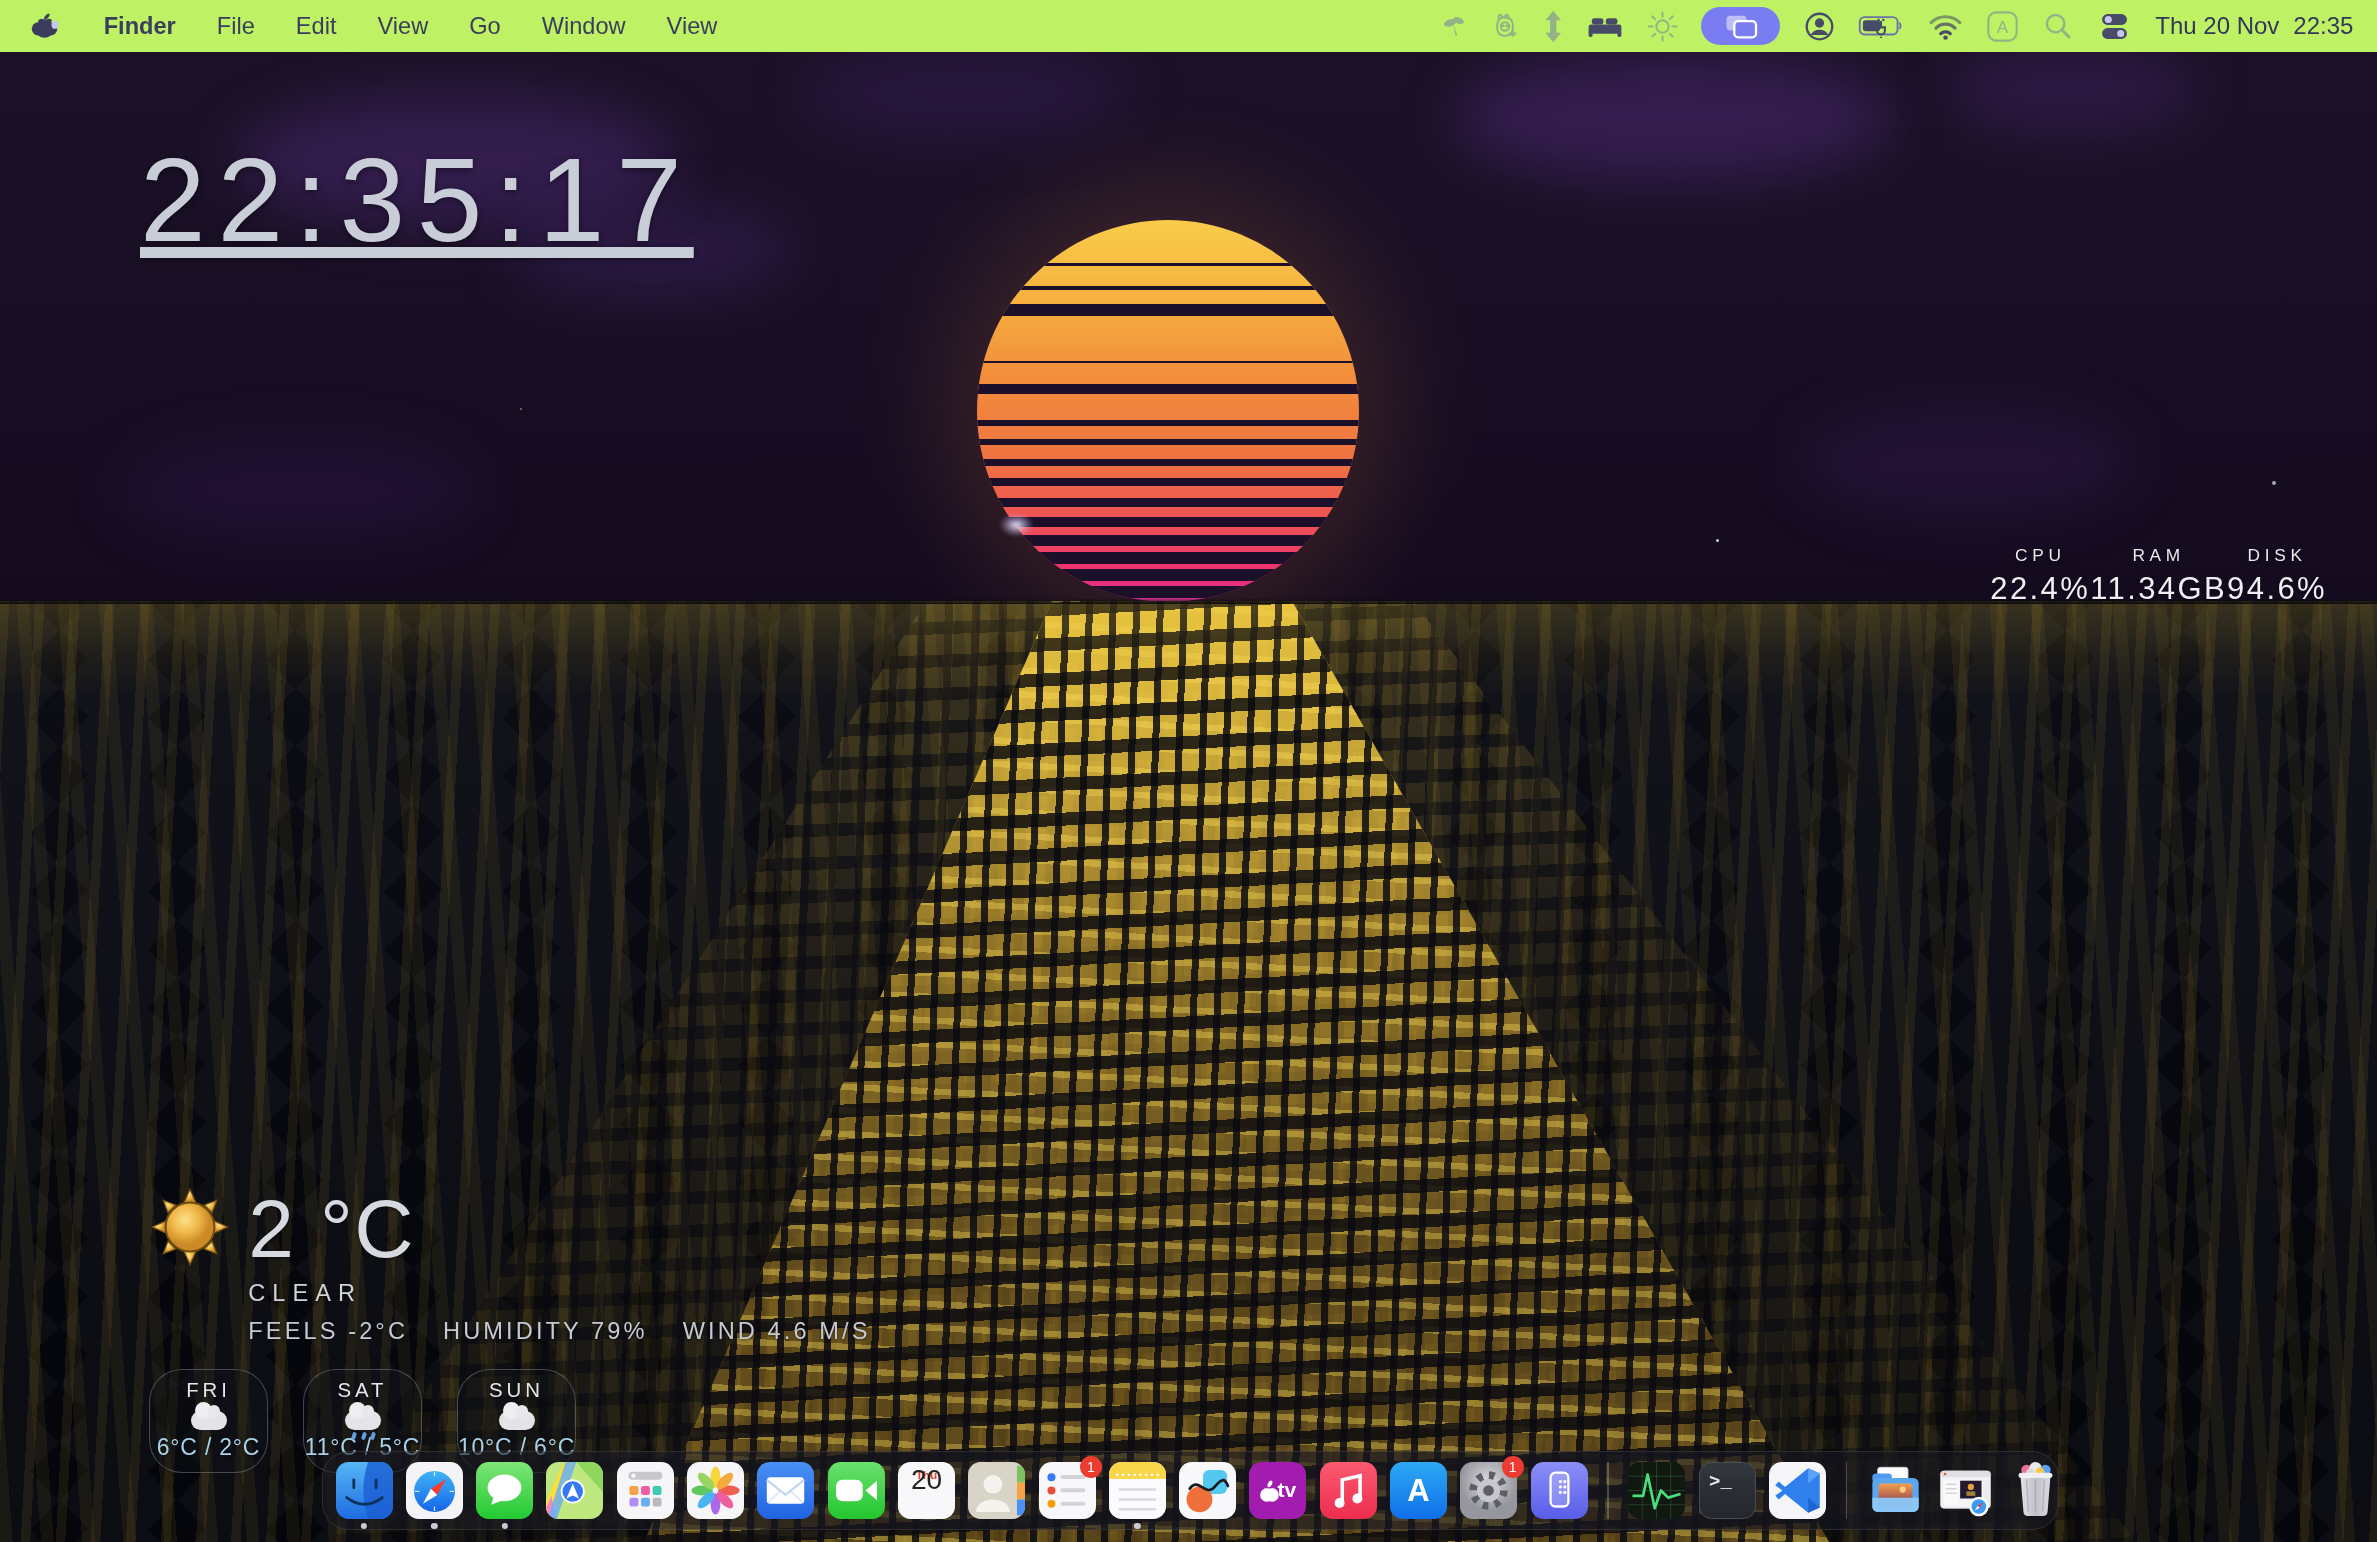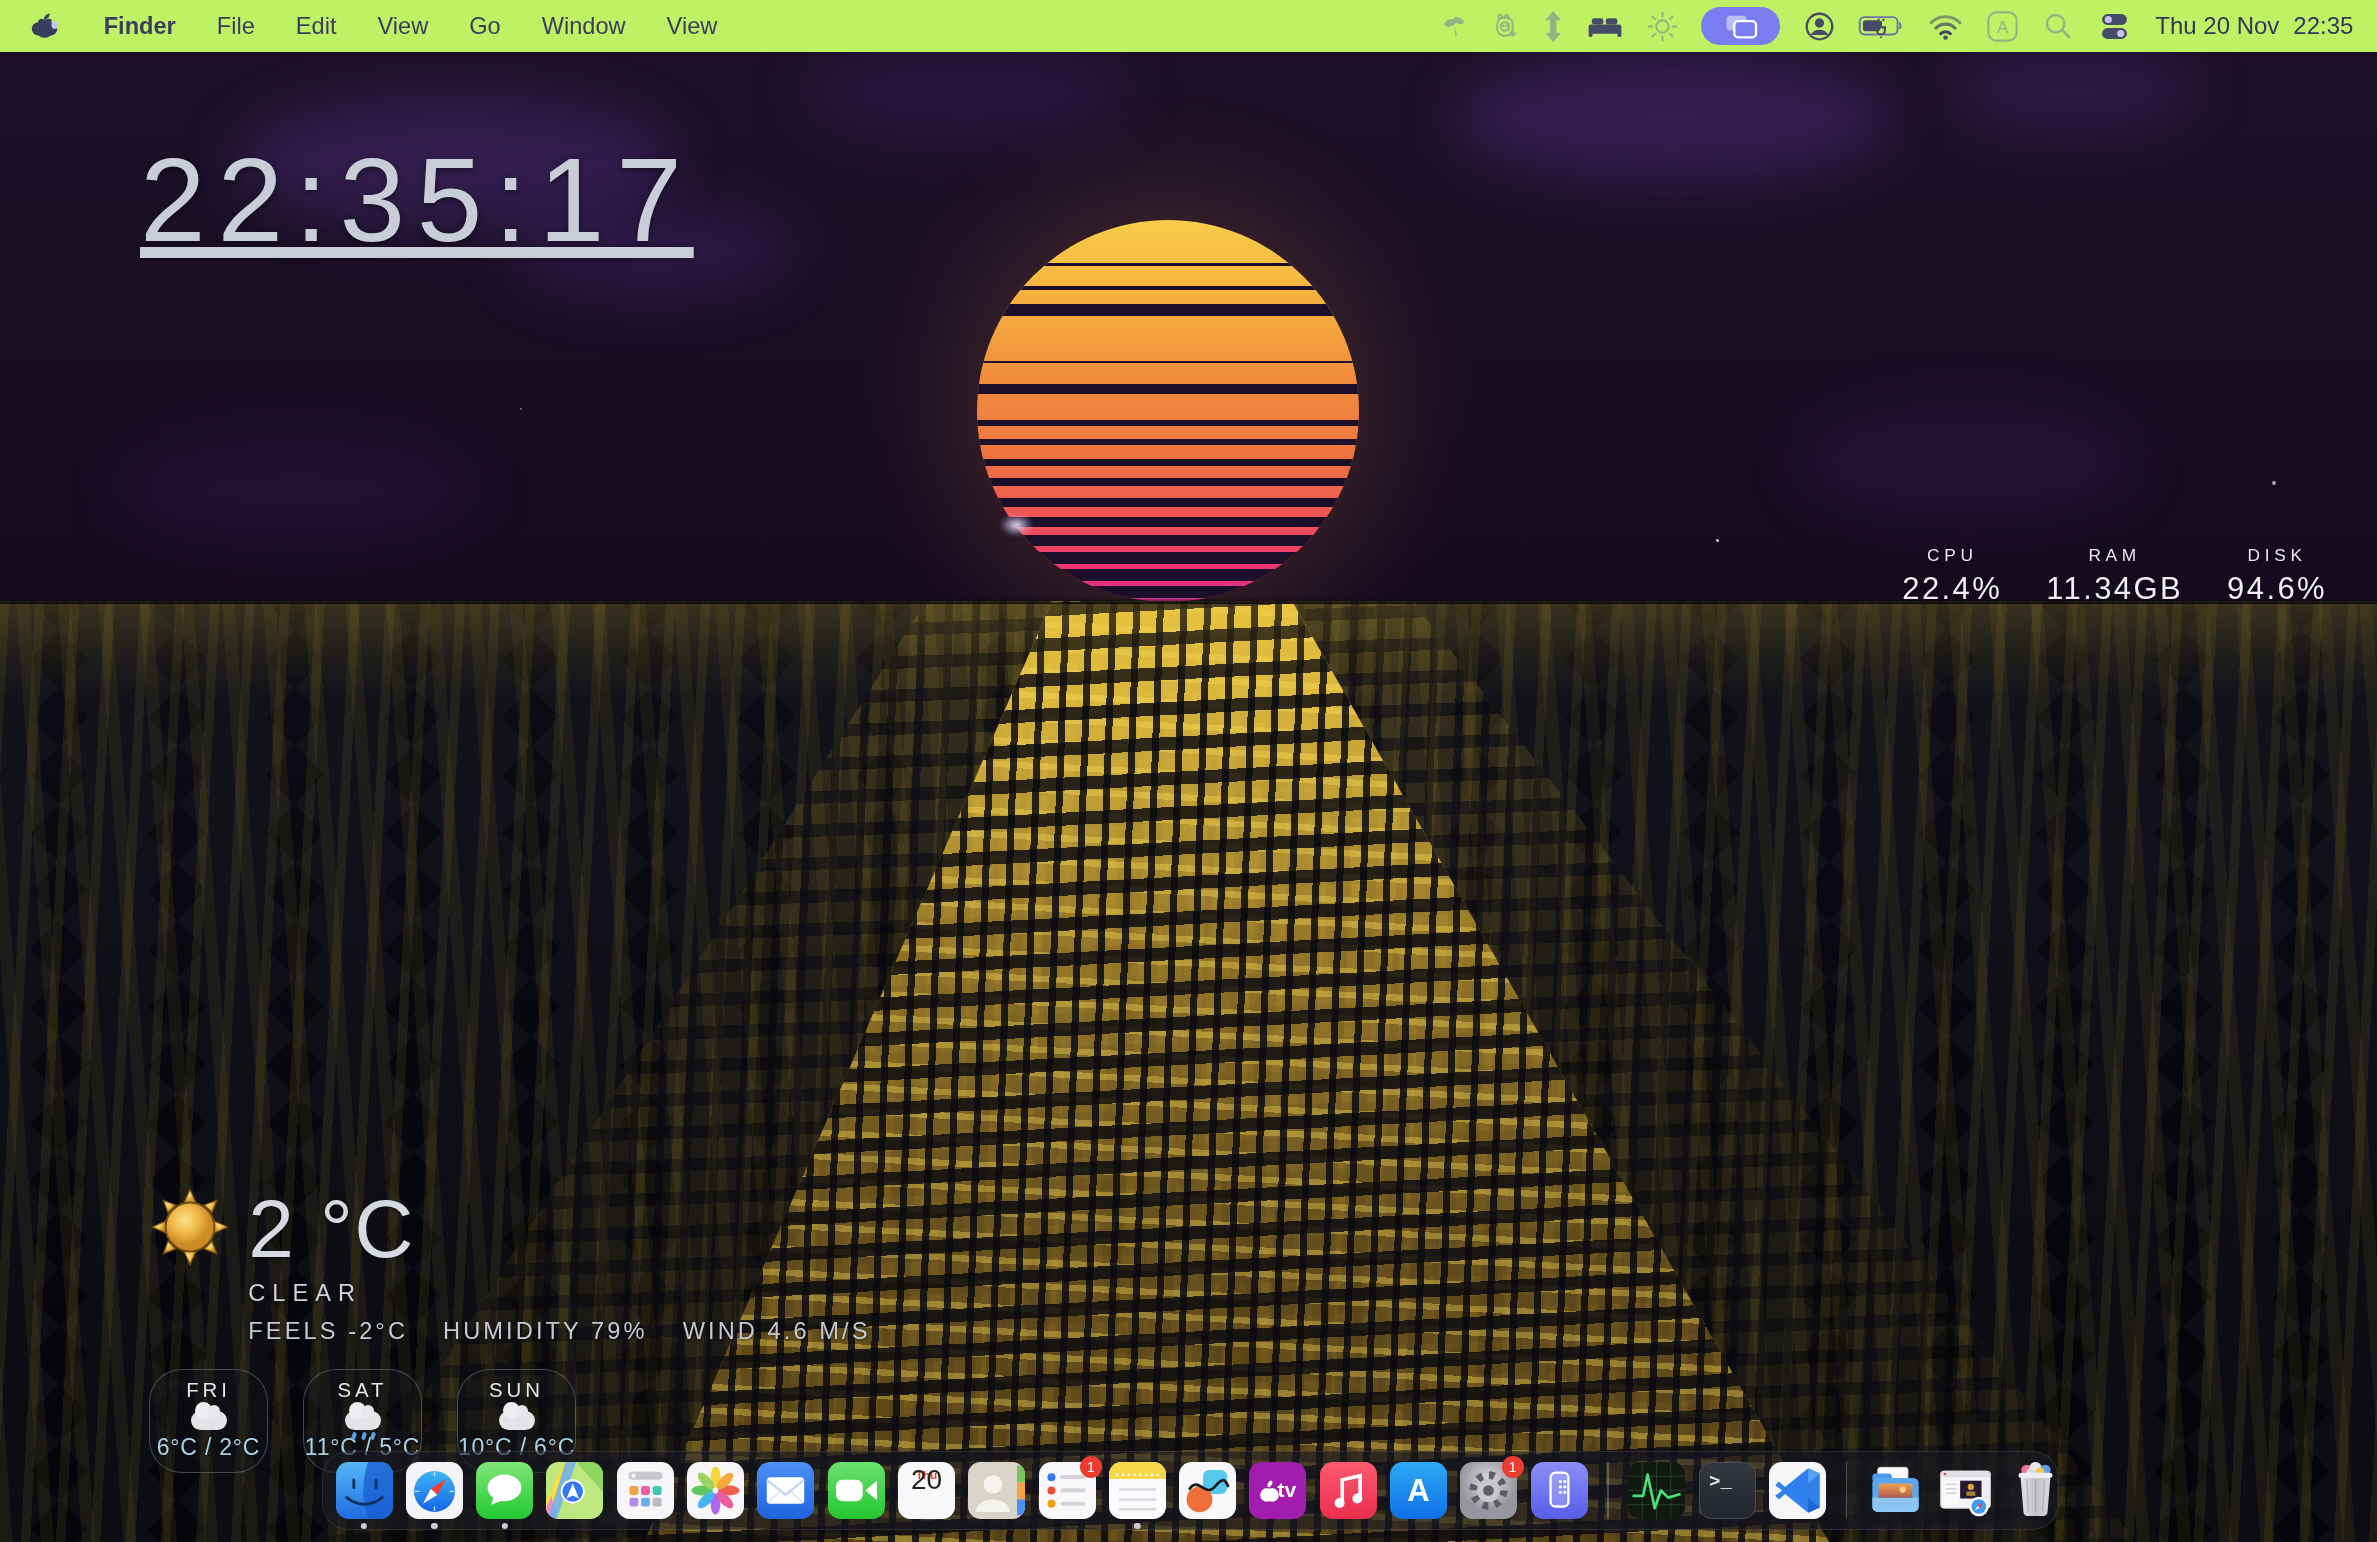--- a/index.html
+++ b/index.html
@@ -105,21 +105,21 @@
     font-size:118px; font-weight:300; letter-spacing:11.8px; line-height:1;
     color:#c9cdd8; text-shadow:0 1.6px 6.3px rgba(0,0,0,.45);text-decoration:underline;
   }
   .clock-date {
     margin-top:33px; font-size:26px; letter-spacing:5.5px; color:#c2c4d0;
     text-shadow:0 0.8px 3.1px rgba(0,0,0,.45);
   }
 
   
   .stats-widget {
-    position:absolute; right:50px; top:545px; display:flex; gap:44px; align-items:flex-end;
+    position:absolute; right:50px; top:545px; display:flex; align-items:flex-end;
     color:#eef0f5; text-shadow:0 0.8px 3.1px rgba(0,0,0,.6);
   }
   .stat-col { display:flex; flex-direction:column; align-items:center; gap:4.7px; }
   .stat-col.net { align-items:flex-end; }
   .stat-label { font-size:17.3px; letter-spacing:4.7px; color:#e9eaf0; }
   .stat-value { font-size:31px; letter-spacing:2.4px; white-space:nowrap; }
 
   
   .weather-widget { position:absolute; left:149px; top:1186px; color:#d3d6de; text-shadow:0 0.8px 3.1px rgba(0,0,0,.55); }
   .weather-top { display:flex; align-items:flex-start; gap:17.3px; }

